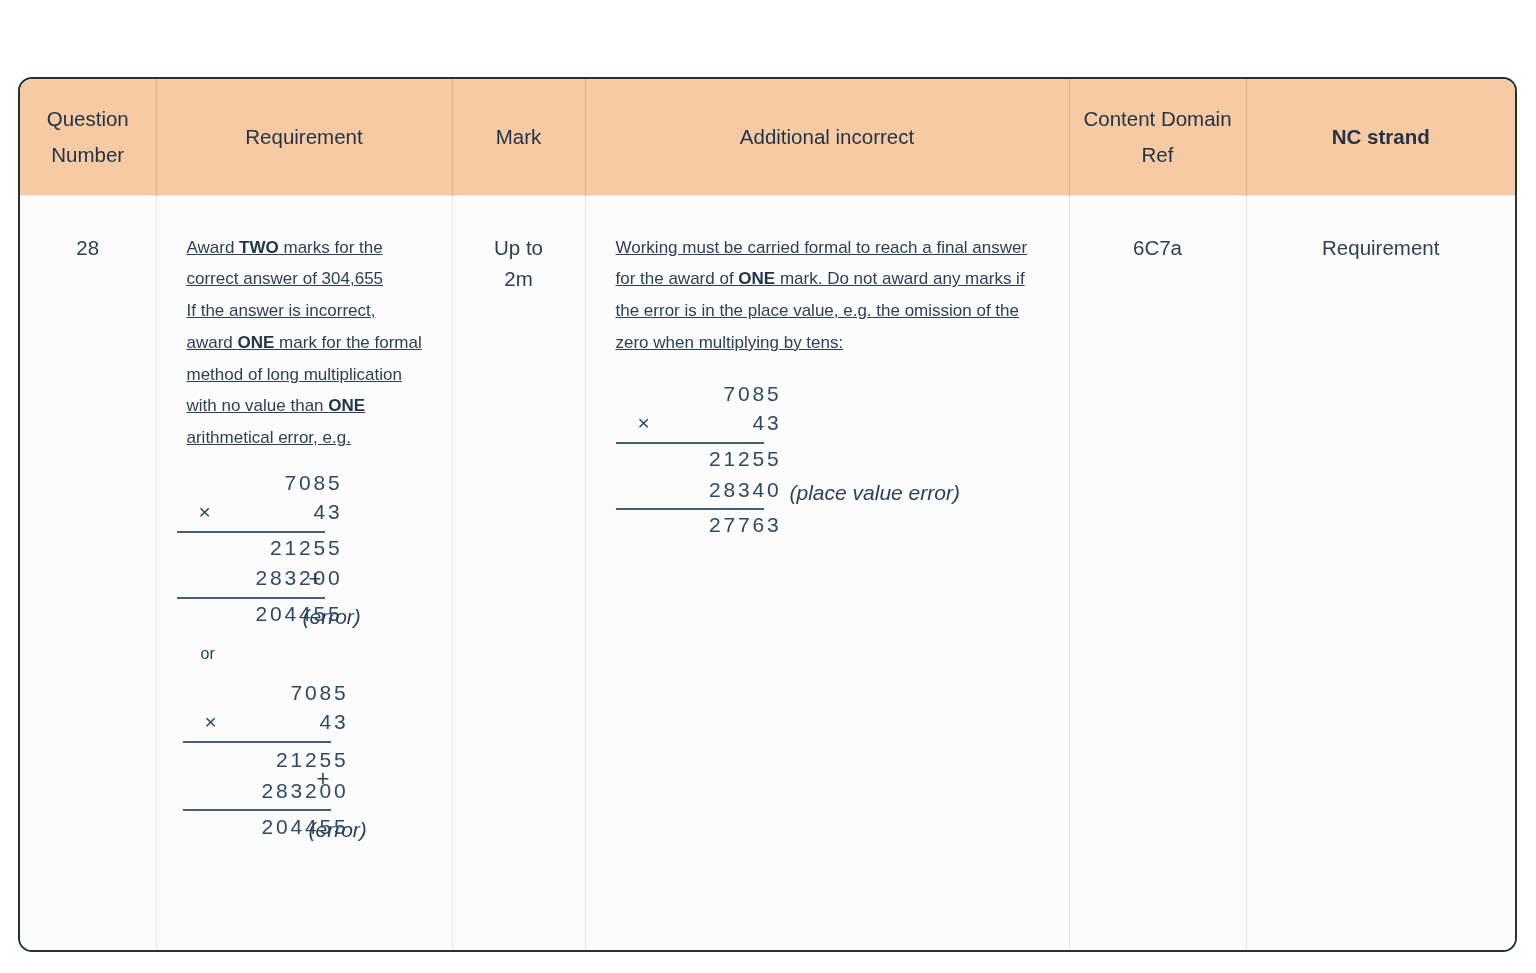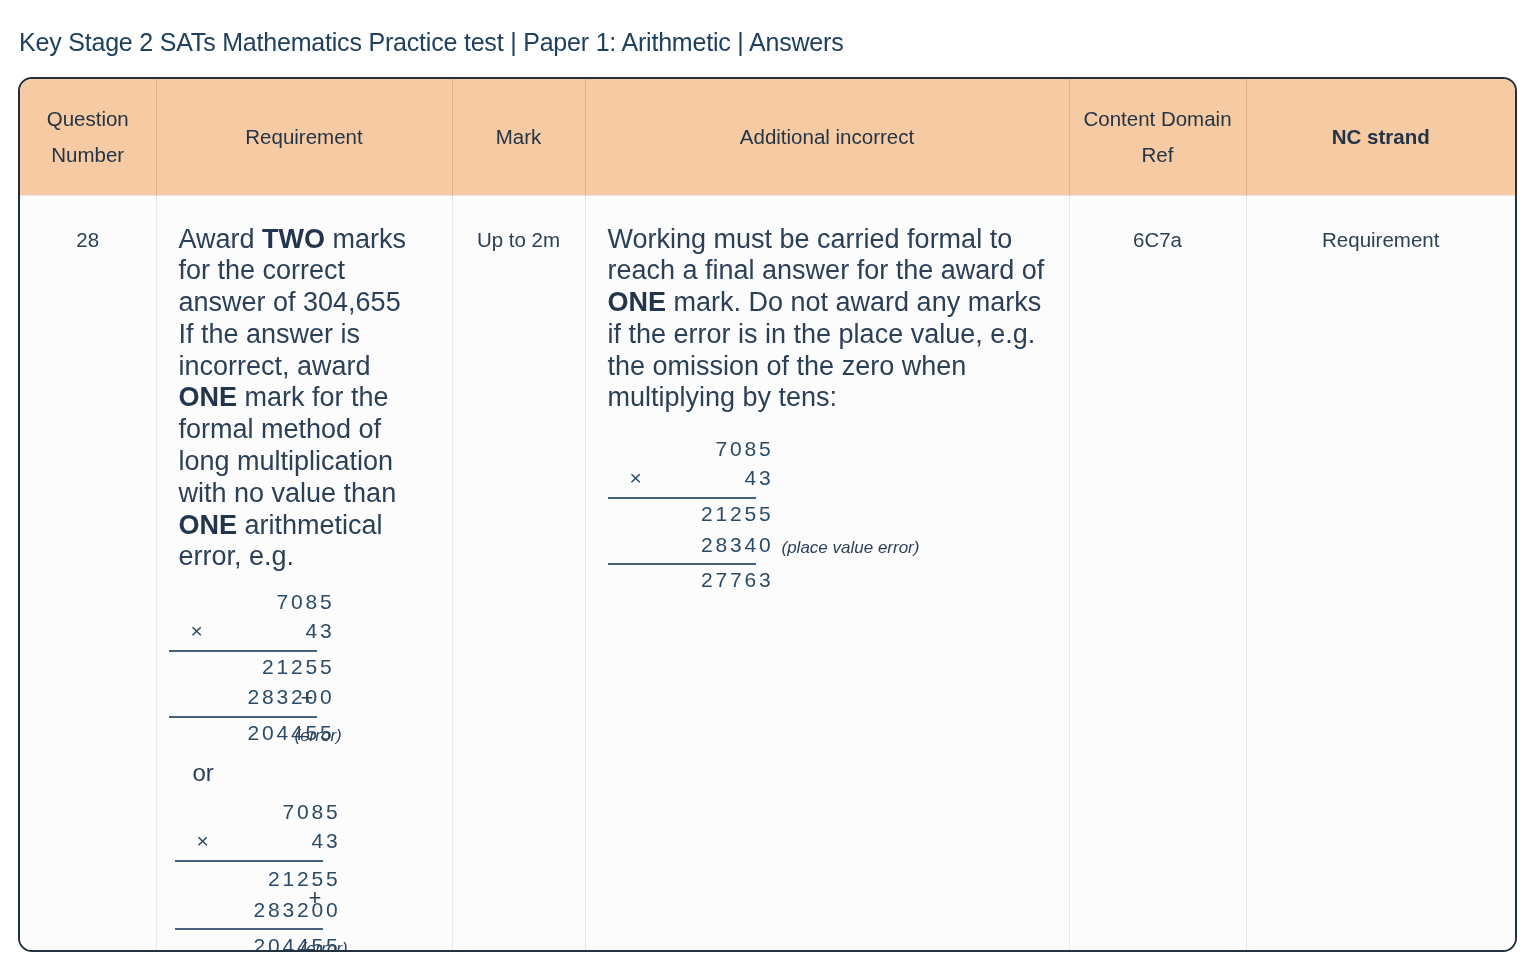--- a/index.html
+++ b/index.html
@@ -65,21 +65,21 @@
     padding: 0 6px;
     border-right: 1px solid #e0b189;
     box-sizing: border-box;
   }
   table.answers thead th:last-child { border-right: none; font-weight: bold; }
 
   table.answers tbody td {
     border-right: 1px solid #e6e8ec;
     border-top: 1px solid #e6e8ec;
     vertical-align: top;
-    padding: 8px;
+    padding: 16px;
     box-sizing: border-box;
     background: #fcfcfd;
   }
   table.answers tbody td:last-child { border-right: none; }
 
   .col-qn { width: 136px; }
   .col-req { width: 296px; }
   .col-mark { width: 133px; }
   .col-guid { width: 484px; }
   .col-cdr { width: 177px; }
@@ -88,30 +88,31 @@
   .cell-pad { padding: 20px 14px 16px 14px; }
 
   .cell-center {
     text-align: center;
     font-size: 20.5px;
     line-height: 31px;
     color: #2b3f57;
   }
 
   .req-text, .guid-text {
-    font-size: 27px;
+    font-size: 17px;
     line-height: 31.8px;
     color: #2b3f57;
+    text-decoration: underline;
   }
   .req-text { padding: 20px 12px 0 14px; }
   .guid-text { padding: 20px 14px 0 14px; }
   .req-text b, .guid-text b { font-weight: bold; color: #22354c; }
 
   .or-text {
-    font-size: 24px;
+    font-size: 16px;
     line-height: 28px;
     color: #2b3f57;
     padding-left: 28px;
     margin-top: 20px;
   }
 
   
   .calc {
     position: relative;
     font-size: 21px;
@@ -130,21 +131,21 @@
     letter-spacing: 0;
   }
   .calc .rule {
     position: absolute;
     border-top: 2px solid #44607d;
     height: 0;
   }
   .calc .note {
     position: absolute;
     font-style: italic;
-    font-size: 17px;
+    font-size: 21px;
     letter-spacing: 0;
     color: #2b3f57;
     white-space: nowrap;
   }
   .calc .plus {
     position: absolute;
     font-size: 22px;
     letter-spacing: 0;
     color: #2b3f57;
   }
@@ -185,21 +186,20 @@
   .calc-c .n4   { left: 14px;  width: 166px; top: 96px; }
   .calc-c .r2   { left: 14px;  width: 148px; top: 129px; }
   .calc-c .n5   { left: 32px;  width: 148px; top: 131px; }
   .calc-c .note { left: 188px; top: 99px; }
 </style>
 </head>
 <body>
 
 <div class="page">
 
-  <div class="page-title">Key Stage 2 SATs Mathematics Practice test | Paper 1: Arithmetic | Answers</div>
 
   <div class="table-wrap">
     <table class="answers">
       <colgroup>
         <col class="col-qn">
           <col class="col-req">
           <col class="col-mark">
         <col class="col-guid">
           <col class="col-cdr">
           <col class="col-nc">

